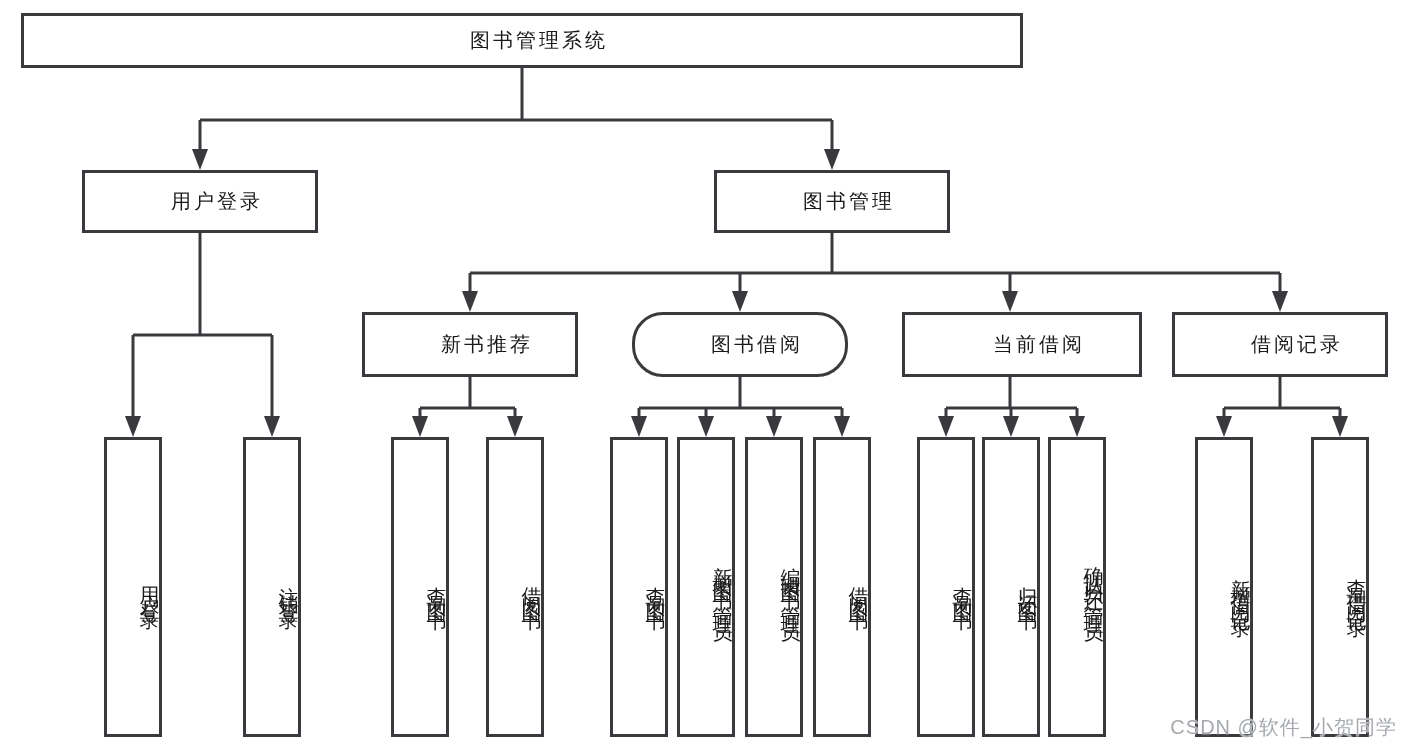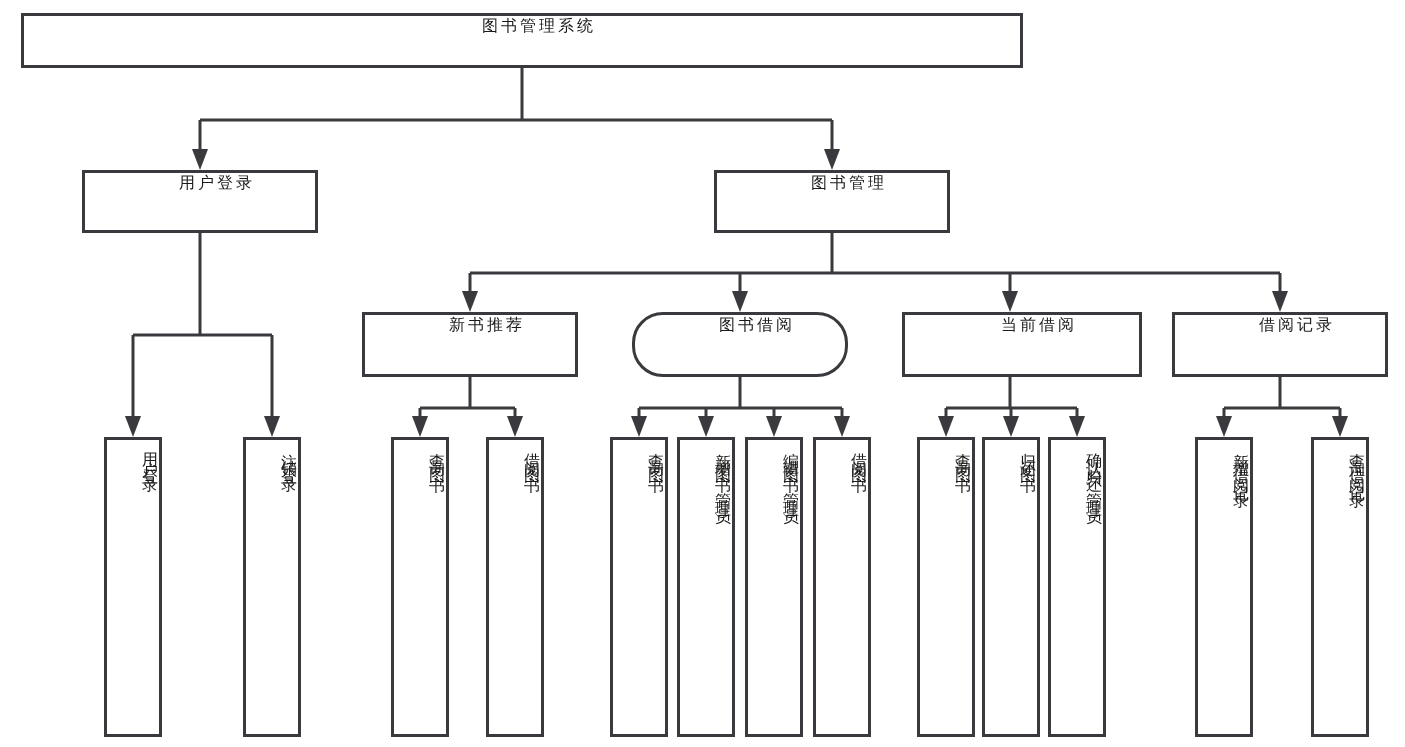--- a/index.html
+++ b/index.html
@@ -9,22 +9,22 @@
     background:var(--background,#ffffff);
     font-family:"Liberation Sans", sans-serif;
     overflow:hidden;
   }
   .connectors { position:absolute; left:0; top:0; width:1405px; height:747px; }
   .conn { stroke:var(--line,#3a3a3e); stroke-width:3; fill:none; }
   .head { fill:var(--line,#3a3a3e); stroke:none; }
   .node {
     position:absolute; background:var(--node_fill,#ffffff);
     border:3px solid var(--line,#3a3a3e);
-    display:flex; justify-content:center;
-    color:var(--text,#1a1a1a); font-size:16px;padding-left:34px;
+    display:flex; align-items:center; justify-content:center;
+    color:var(--text,#1a1a1a); font-size:20px;padding-left:34px;
   }
   .node.h .lbl { letter-spacing:3px; white-space:nowrap; }
   .node.v .lbl {
     writing-mode:vertical-rl; text-orientation:mixed;
     letter-spacing:8px; line-height:1; white-space:nowrap;
   }
   .watermark {
     position:absolute; right:8px; bottom:6px; z-index:5;
     font-size:20px; letter-spacing:1px;
     color:var(--watermark,#a5a9ae);
@@ -174,14 +174,15 @@
     <span class="lbl">确认归还（管理员）</span>
   </div>
 
   <div class="node v" style="left:1195px; top:437px; width:58px; height:300px;">
     <span class="lbl">新增借阅记录</span>
   </div>
   <div class="node v" style="left:1311px; top:437px; width:58px; height:300px;">
     <span class="lbl">查询借阅记录</span>
   </div>
 
+  <div class="watermark">CSDN @软件_小贺同学</div>
 
 </div>
 
 </body></html>

